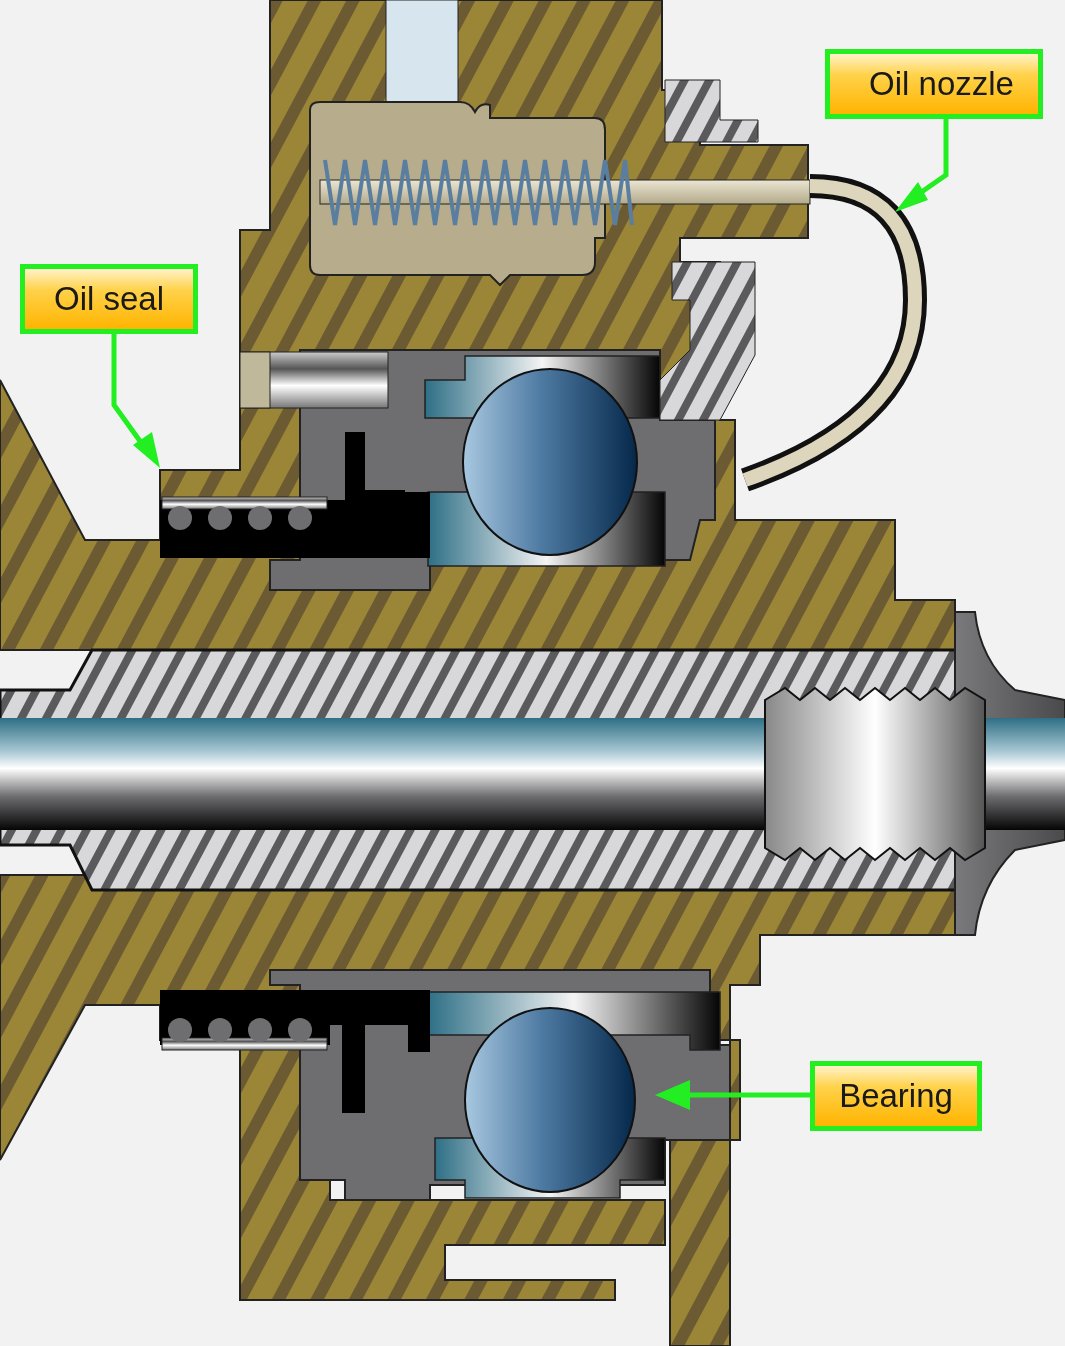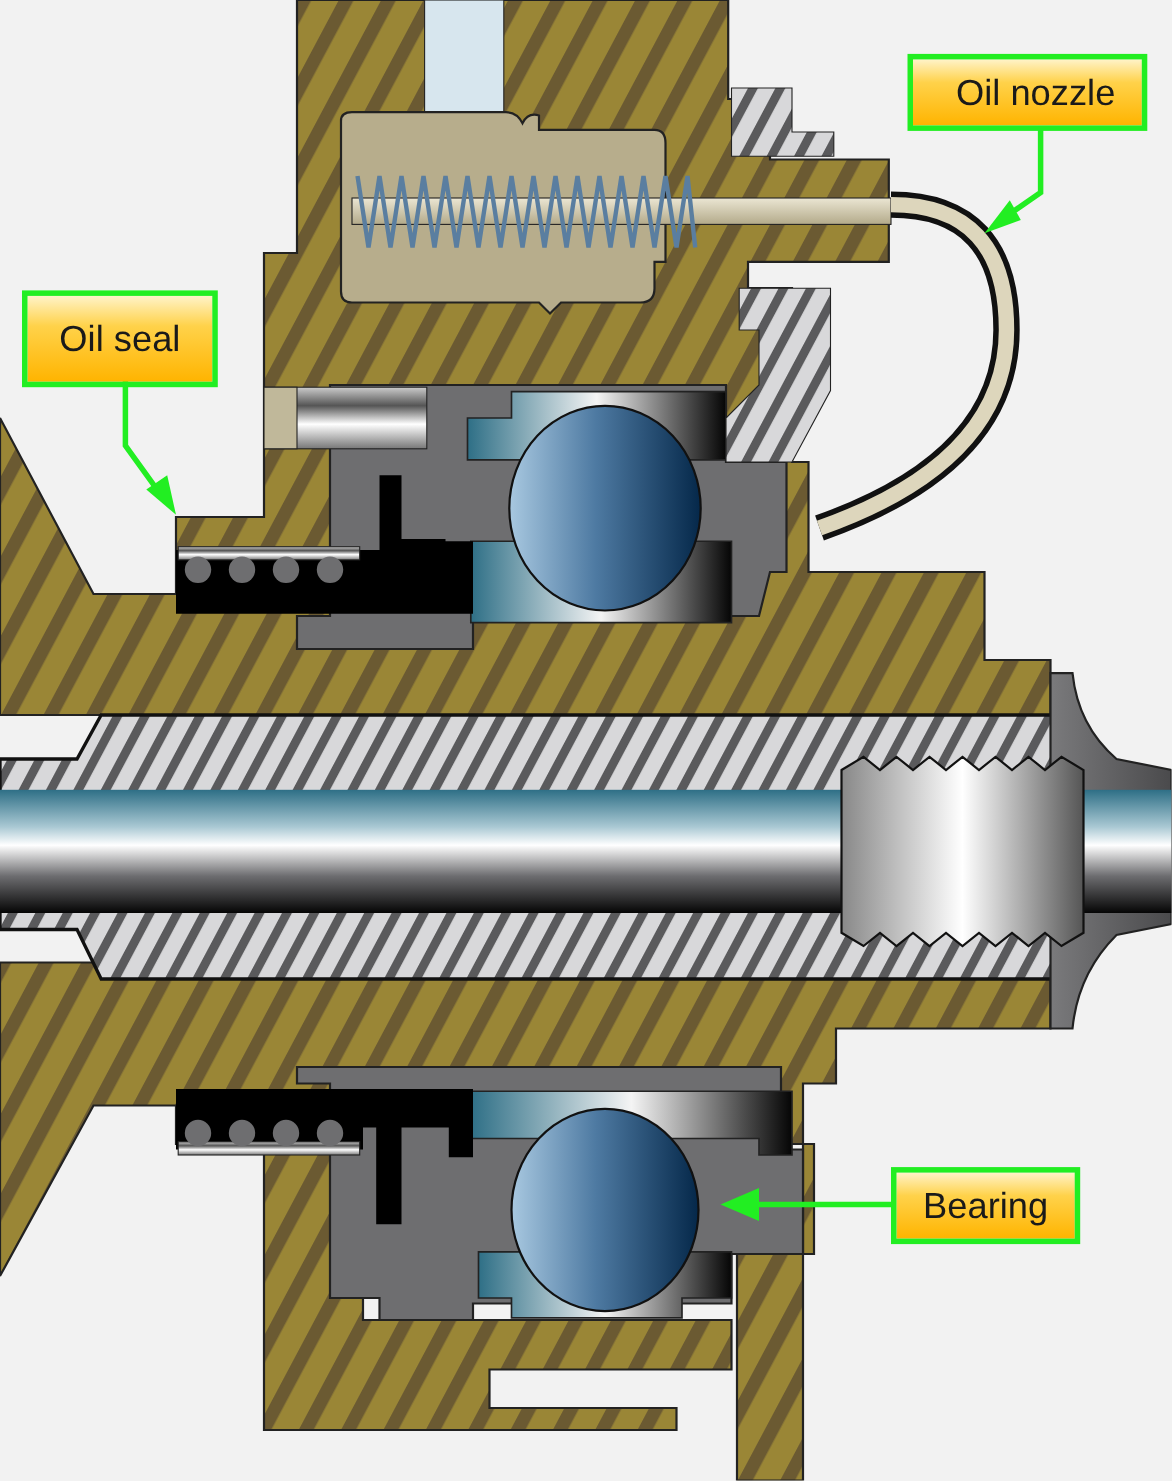--- a/index.html
+++ b/index.html
@@ -126,14 +126,14 @@
     <path d="M812 1095 H680"></path>
   </g>
   <g fill="#22ee22">
     <polygon points="895,212 918,182 928,200"></polygon>
     <polygon points="160,468 133,445 152,432"></polygon>
     <polygon points="655,1095 690,1080 690,1110"></polygon>
   </g>
 </svg>
 
 <div class="label" style="left:825px;top:49px;width:218px;height:70px;padding-left:15px;">Oil nozzle</div>
-<div class="label" style="left:20px;top:264px;width:178px;height:88px;">Oil seal</div>
+<div class="label" style="left:20px;top:264px;width:178px;height:70px;">Oil seal</div>
 <div class="label" style="left:810px;top:1061px;width:172px;height:70px;">Bearing</div>
 
 </body></html>

